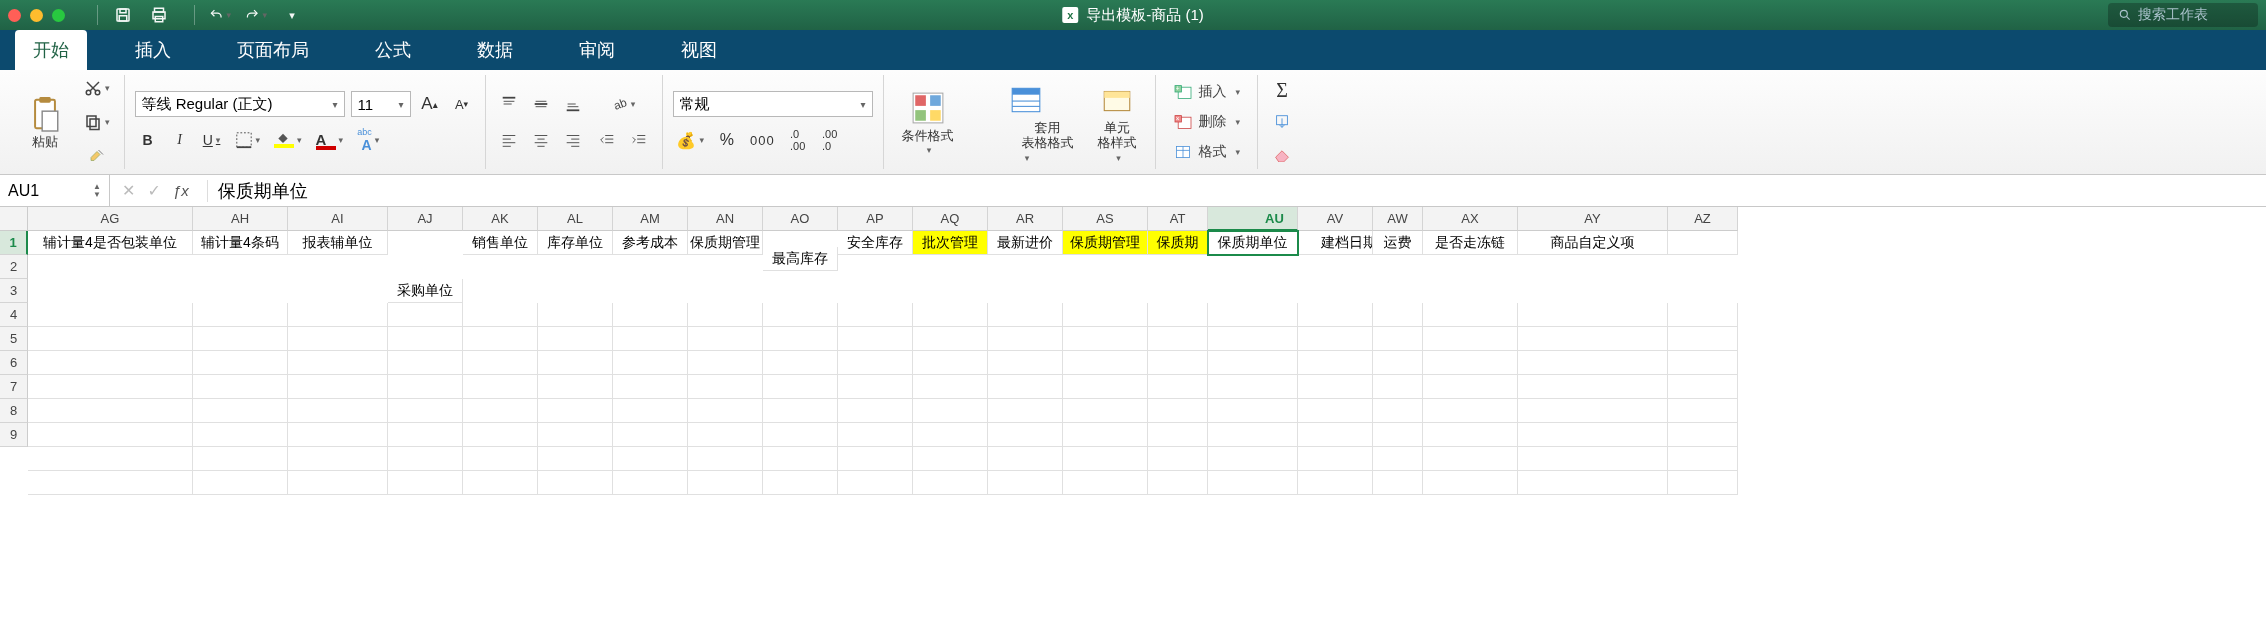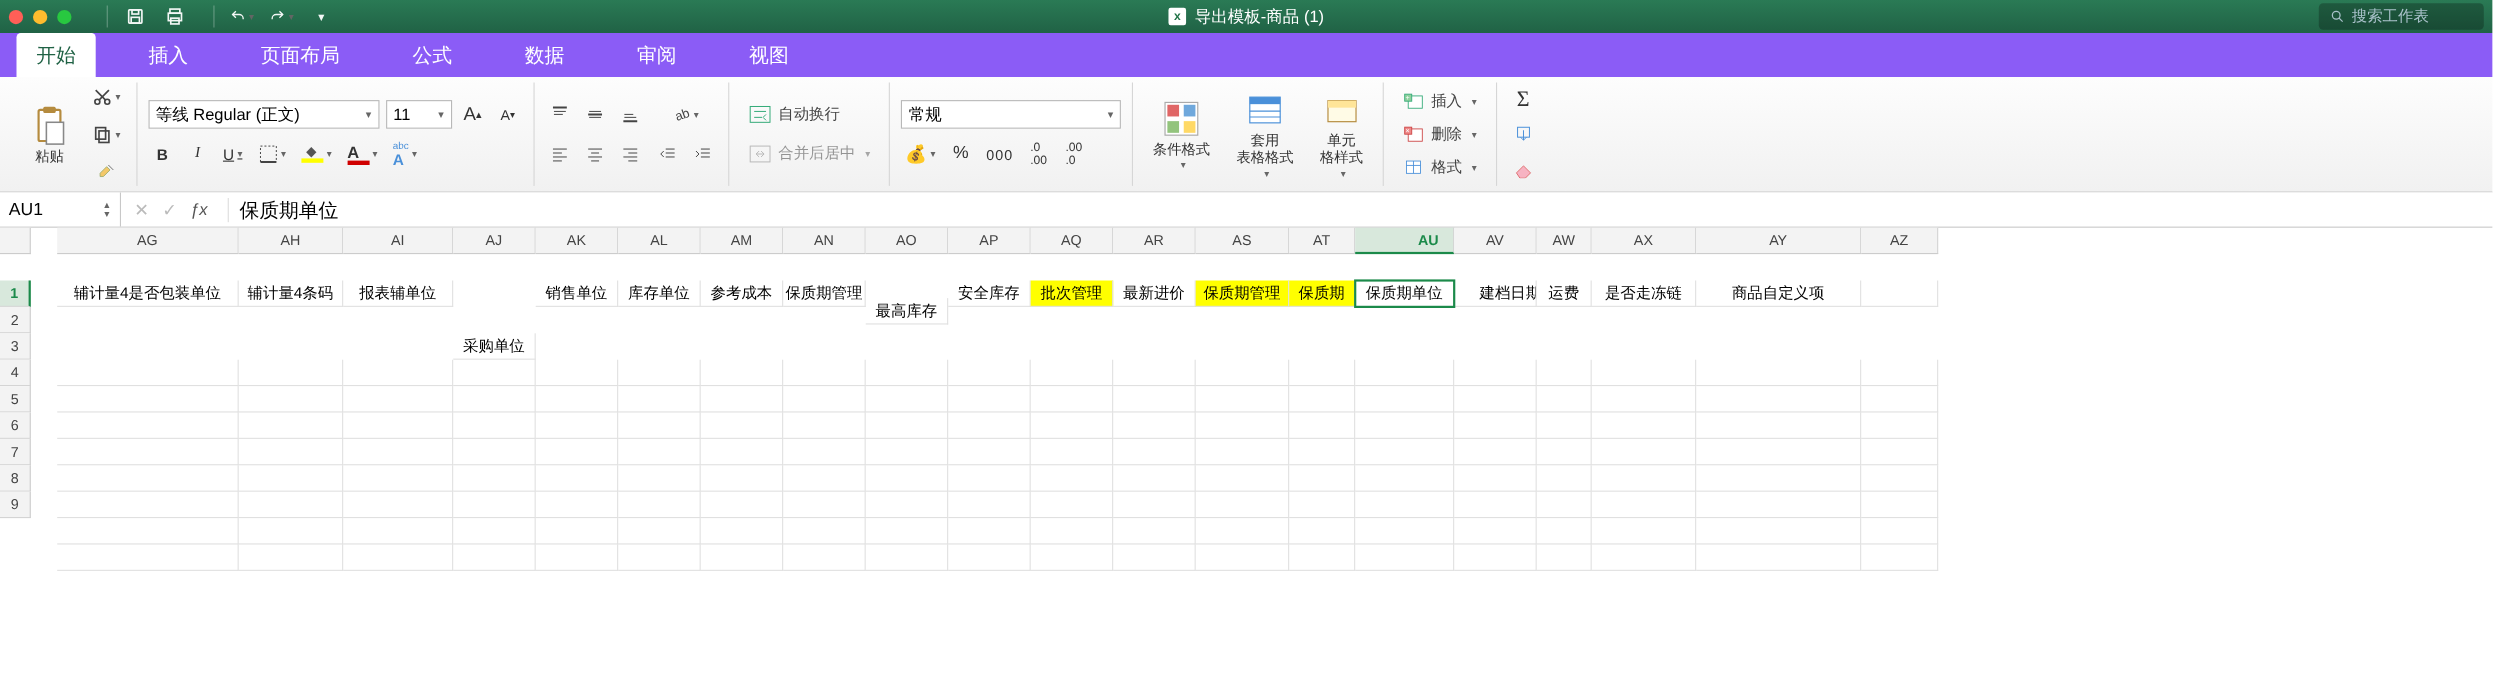--- a/index.html
+++ b/index.html
@@ -13,21 +13,21 @@
   .qat { display:flex; gap:14px; align-items:center; margin-left:10px; }
   .qat .qbtn { width:22px; height:22px; display:flex; align-items:center; justify-content:center; color:#fff; opacity:.95; }
   .qat .sep { width:1px; height:20px; background:rgba(255,255,255,.3); }
   .title-center { position:absolute; left:50%; transform:translateX(-50%); display:flex; align-items:center; gap:8px; font-size:15px; }
   .title-center .xl-icon { width:16px; height:16px; background:#fff; color:#217346; font-size:11px; font-weight:bold; display:flex; align-items:center; justify-content:center; border-radius:2px; }
   .search-area{ margin-left:auto; display:flex; align-items:center; gap:6px; background:rgba(0,0,0,.25); padding:3px 10px; border-radius:4px; color:#cde; font-size:14px; min-width:150px;}
   .search-area svg{opacity:.8}
   .search-area span{opacity:.8;}
 
   
-  .ribbon-tabs { height: 40px; background:#8b5cf6; display:flex; align-items:flex-end; padding-left:15px; gap:30px; color:#fff; }
+  .ribbon-tabs { height: 40px; background:#0c4a6e; display:flex; align-items:flex-end; padding-left:15px; gap:30px; color:#fff; }
   .ribbon-tab { padding: 8px 18px 8px; font-size:18px; cursor:pointer; }
   .ribbon-tab.active { background:#fff; color:#206245; border-radius:4px 4px 0 0; font-weight:500;}
 
   
   .ribbon { height: 105px; background:linear-gradient(#fdfdfd,#f1f1f1); border-bottom:1px solid #c8c8c8; display:flex; align-items:stretch; padding:5px 8px; }
   .group { display:flex; flex-direction:column; justify-content:space-between; padding:0 10px; border-right:1px solid #d6d6d6; position:relative;}
   .group:last-child{border-right:none;}
   .group-inner{ display:flex; align-items:center; gap:8px; height:100%; }
   .col{ display:flex; flex-direction:column; gap:4px; align-items:center; justify-content:center; height:100%;}
   .row{ display:flex; gap:6px; align-items:center;}
@@ -60,21 +60,21 @@
   .grid-area{display:flex;height:calc(618px - 30px - 40px - 105px - 32px);}
   .corner{width:28px;height:24px;background:#f3f3f3;border-right:1px solid #ccc;border-bottom:1px solid #ccc;}
   .col-headers{display:flex;}
   .col-headers .ch{height:24px;background:#f3f3f3;border-right:1px solid #d4d4d4;border-bottom:1px solid #ccc;display:flex;align-items:center;justify-content:center;font-size:13px;color:#444;}
   .ch.sel{background:#d8e8dc;border-bottom:2px solid #1b8a4a;color:#1b8a4a;font-weight:600;}
   .row-headers .rh{width:28px;background:#f3f3f3;border-right:1px solid #ccc;border-bottom:1px solid #d4d4d4;display:flex;align-items:center;justify-content:center;font-size:13px;color:#444;}
   .row-headers .rh.sel{background:#d8e8dc;border-right:2px solid #1b8a4a;color:#1b8a4a;font-weight:600;}
   .cells .cell{height:24px;border-right:1px solid #e0e0e0;border-bottom:1px solid #e0e0e0;font-size:14px;color:#000;display:flex;align-items:center;justify-content:center;white-space:nowrap;overflow:hidden;padding:0 2px;}
   .cells .cell.hl{background:#ffff00;}
   .cells .cell.selected{outline:2px solid #1b8a4a;outline-offset:-1px;z-index:2;position:relative;background:#fff;}
-  .grid-inner{display:grid;grid-template-columns:28px 1fr;grid-template-rows:24px 1fr;gap:24px;}
+  .grid-inner{display:grid;grid-template-columns:28px 1fr;grid-template-rows:24px 1fr;}
 </style>
 </head>
 <body>
 
 <div class="titlebar">
   <div class="traffic">
     <div class="dot red"></div>
     <div class="dot yellow"></div>
     <div class="dot green"></div>
   </div>
@@ -202,21 +202,21 @@
               <svg width="18" height="14" viewBox="0 0 24 24" fill="#555">
                 <path d="M12 3l8 8-8 8-8-8z"></path>
               </svg>
               <span class="fillcolor-bar"></span>
             </div>
           </div>
         <div class="btn dd">
             <div><span style="font-weight:bold;font-size:15px;">A</span><span class="fontcolor-bar"></span></div>
           </div>
         <div class="btn dd">
-            <div style="text-align:left;">
+            <div style="text-align:right;">
               <div style="font-size:9px;color:#4a90d9;">abc</div>
               <div style="font-weight:bold;color:#4a90d9;">A</div>
             </div>
           </div>
       </div>
     </div>
   </div>
 
   <div class="group">
     <div class="group-inner">
@@ -292,39 +292,20 @@
                 <line x1="8" y1="9" x2="17" y2="9"></line>
                 <line x1="8" y1="13" x2="17" y2="13"></line>
                 <polyline points="3,7 6,10 3,13" fill="none"></polyline>
               </svg>
             </div>
         </div>
       </div>
     </div>
   </div>
 
-  <div class="group">
-    <div class="col" style="gap:10px;align-items:flex-start;">
-      <div class="row btn wide">
-        <svg width="22" height="18" viewBox="0 0 24 20" stroke="#3a7" fill="none">
-            <rect x="2" y="2" width="20" height="16"></rect>
-            <path d="M6 7h12M6 13h8"></path>
-            <path d="M18 10l-3 3 3 3" stroke="#3a7"></path>
-          </svg>
-        <span class="row-label">自动换行</span>
-      </div>
-      <div class="row btn wide dd" style="opacity:.55;">
-        <svg width="22" height="18" viewBox="0 0 24 20" stroke="#888" fill="none">
-            <rect x="2" y="2" width="20" height="16"></rect>
-            <path d="M8 10h8M8 10l3-3M8 10l3 3M16 10l-3-3M16 10l-3 3"></path>
-          </svg>
-        <span class="row-label">合并后居中</span>
-      </div>
-    </div>
-  </div>
 
   <div class="group">
     <div class="col" style="gap:10px;align-items:flex-start;">
       <div class="combo num">
           <span>常规</span>
           <span class="arrow">▾</span>
         </div>
       <div class="row">
         <div class="btn dd">
             <span style="color:#c7922e;font-size:16px;">💰</span>
@@ -361,21 +342,21 @@
       </div>
       <div class="big-btn dd">
         <div class="ic">
             <svg width="34" height="34" viewBox="0 0 32 32">
               <rect x="3" y="5" width="26" height="22" fill="#fff" stroke="#4a90d9"></rect>
               <rect x="3" y="5" width="26" height="6" fill="#4a90d9"></rect>
               <line x1="3" y1="17" x2="29" y2="17" stroke="#4a90d9"></line>
               <line x1="3" y1="22" x2="29" y2="22" stroke="#4a90d9"></line>
             </svg>
           </div>
-        <div class="lbl" style="white-space:pre;">套用
+        <div class="lbl" style="white-space:pre;margin-left:44px;">套用
 表格格式</div>
       </div>
       <div class="big-btn dd">
         <div class="ic">
             <svg width="34" height="34" viewBox="0 0 32 32">
               <rect x="4" y="8" width="24" height="18" fill="#fffbe6" stroke="#b58b3e"></rect>
               <rect x="4" y="8" width="24" height="6" fill="#ffe599"></rect>
             </svg>
           </div>
         <div class="lbl" style="white-space:pre;">单元

